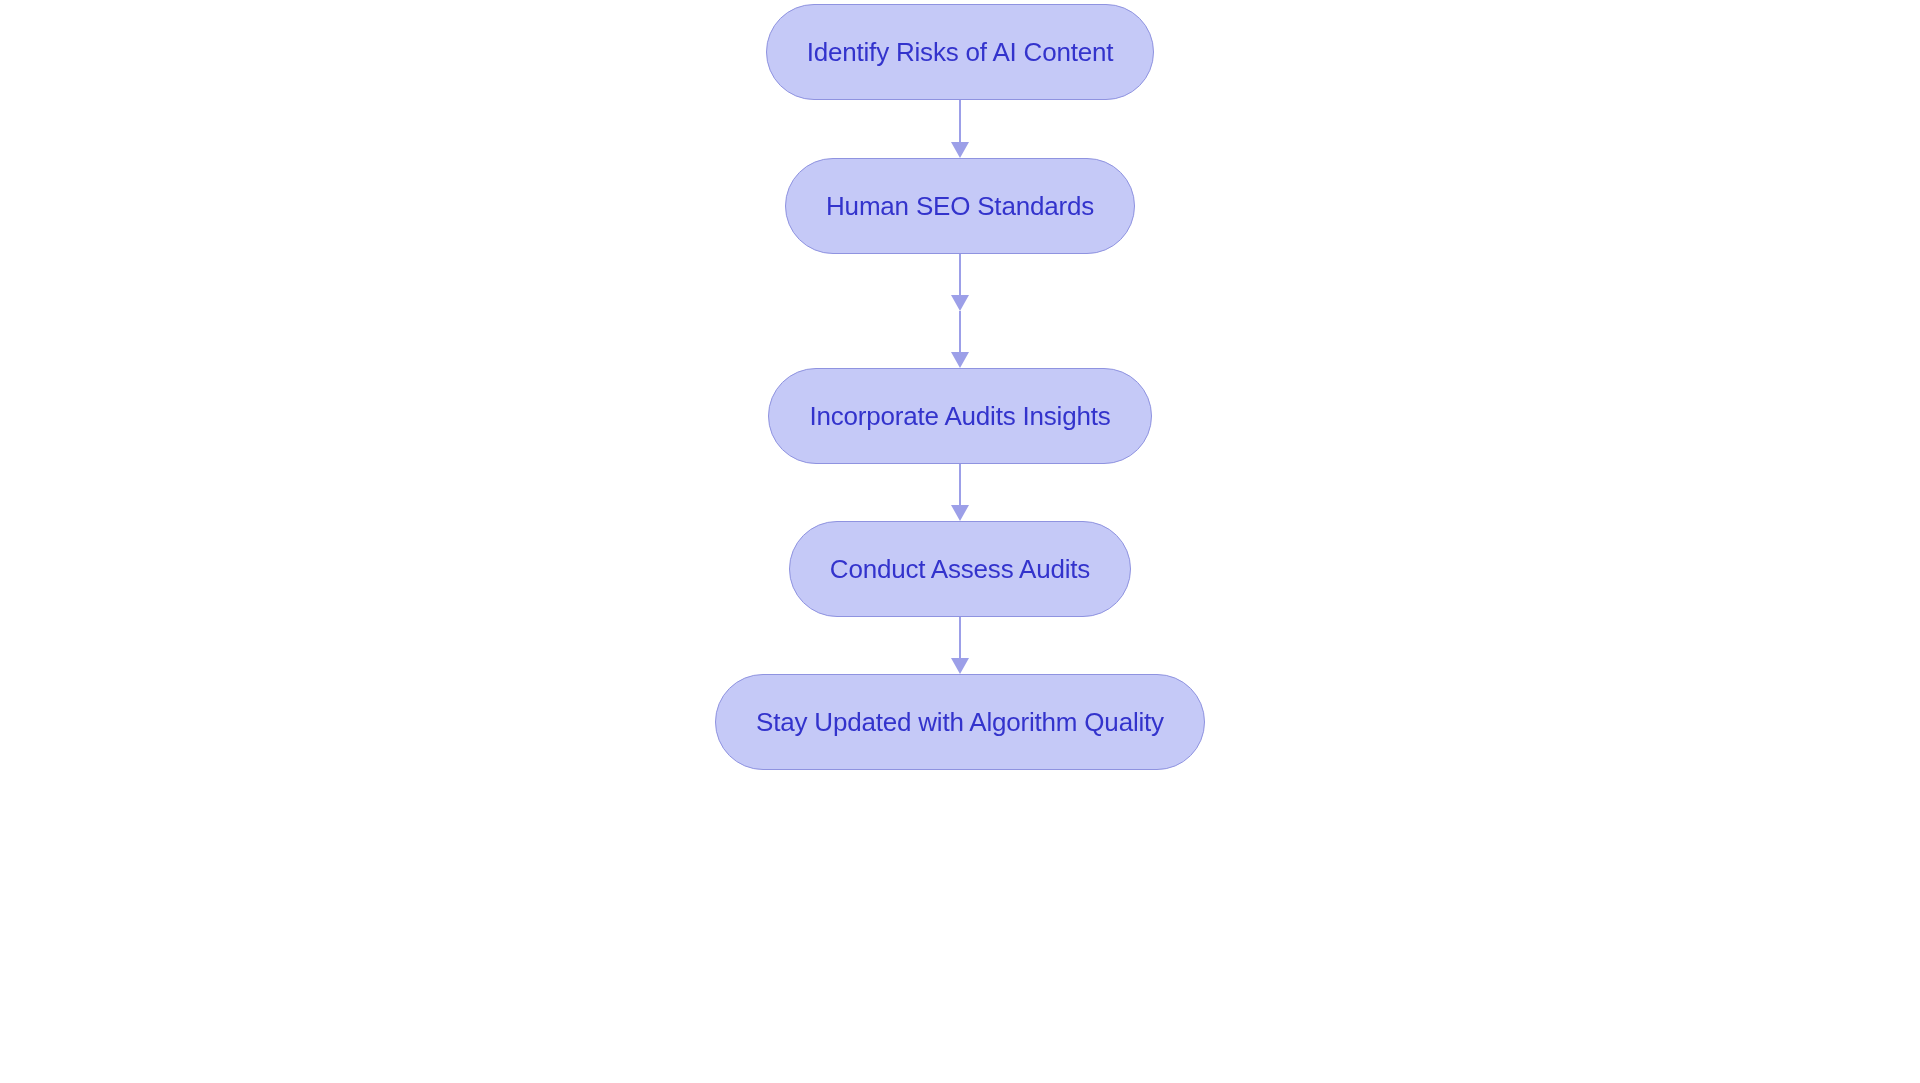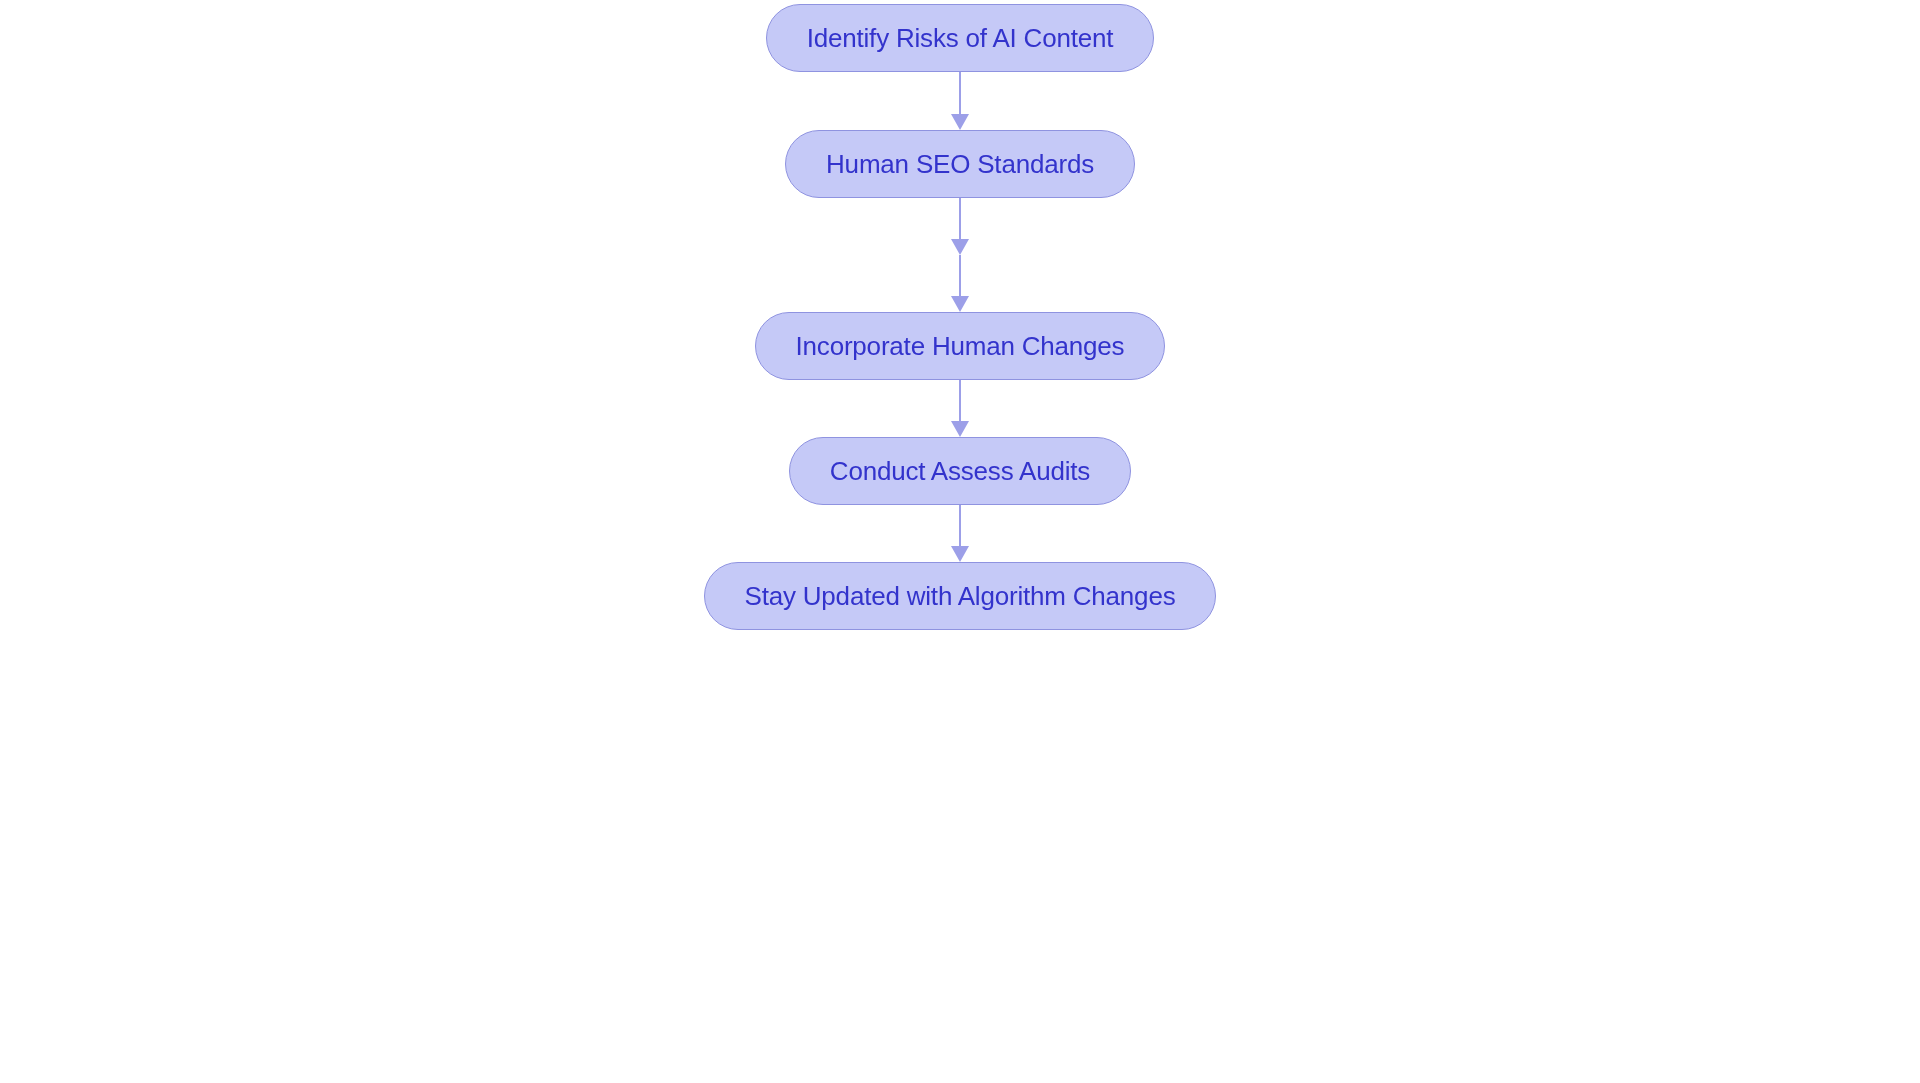--- a/index.html
+++ b/index.html
@@ -40,21 +40,21 @@
     border: 1.3px solid #8f93e0;
     border-radius: 48px;
     color: #3333cc;
     font-size: 26px;
     letter-spacing: -0.2px;
     display: flex;
     align-items: center;
     justify-content: center;
     white-space: nowrap;
     padding: 0 40px;
-    height: 68px;
+    height: 96px;
     user-select: none;
   }
 
   
   .flow-node.n0 { margin-top: 4px; }
 
   .flow-connector {
     position: relative;
     width: 22px;
     display: flex;
@@ -103,35 +103,35 @@
       <div class="connector-head"></div>
     </div>
 
 
     <div class="flow-connector gap-b">
       <div class="connector-line"></div>
       <div class="connector-head"></div>
     </div>
 
     <div class="flow-node">
-      <span>Incorporate Human Changes</span>
+      <span>Incorporate Audits Insights</span>
     </div>
 
     <div class="flow-connector gap-b">
       <div class="connector-line"></div>
       <div class="connector-head"></div>
     </div>
 
     <div class="flow-node">
       <span>Conduct Assess Audits</span>
     </div>
 
     <div class="flow-connector gap-b">
       <div class="connector-line"></div>
       <div class="connector-head"></div>
     </div>
 
     <div class="flow-node">
-      <span>Stay Updated with Algorithm Changes</span>
+      <span>Stay Updated with Algorithm Quality</span>
     </div>
 
   </div>
 </div>
 
 </body></html>

